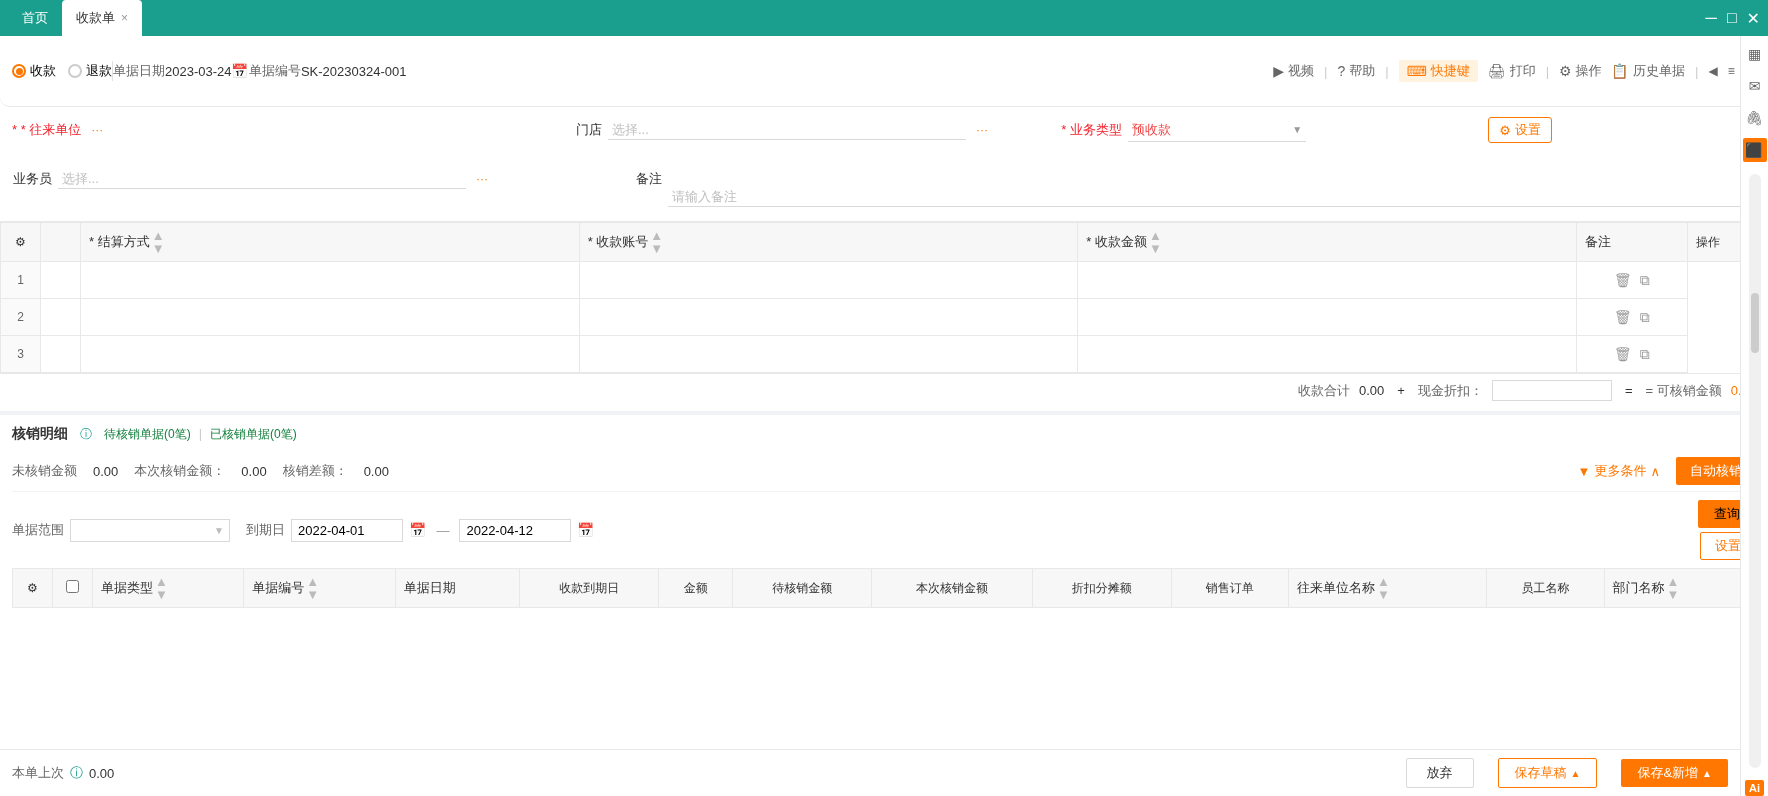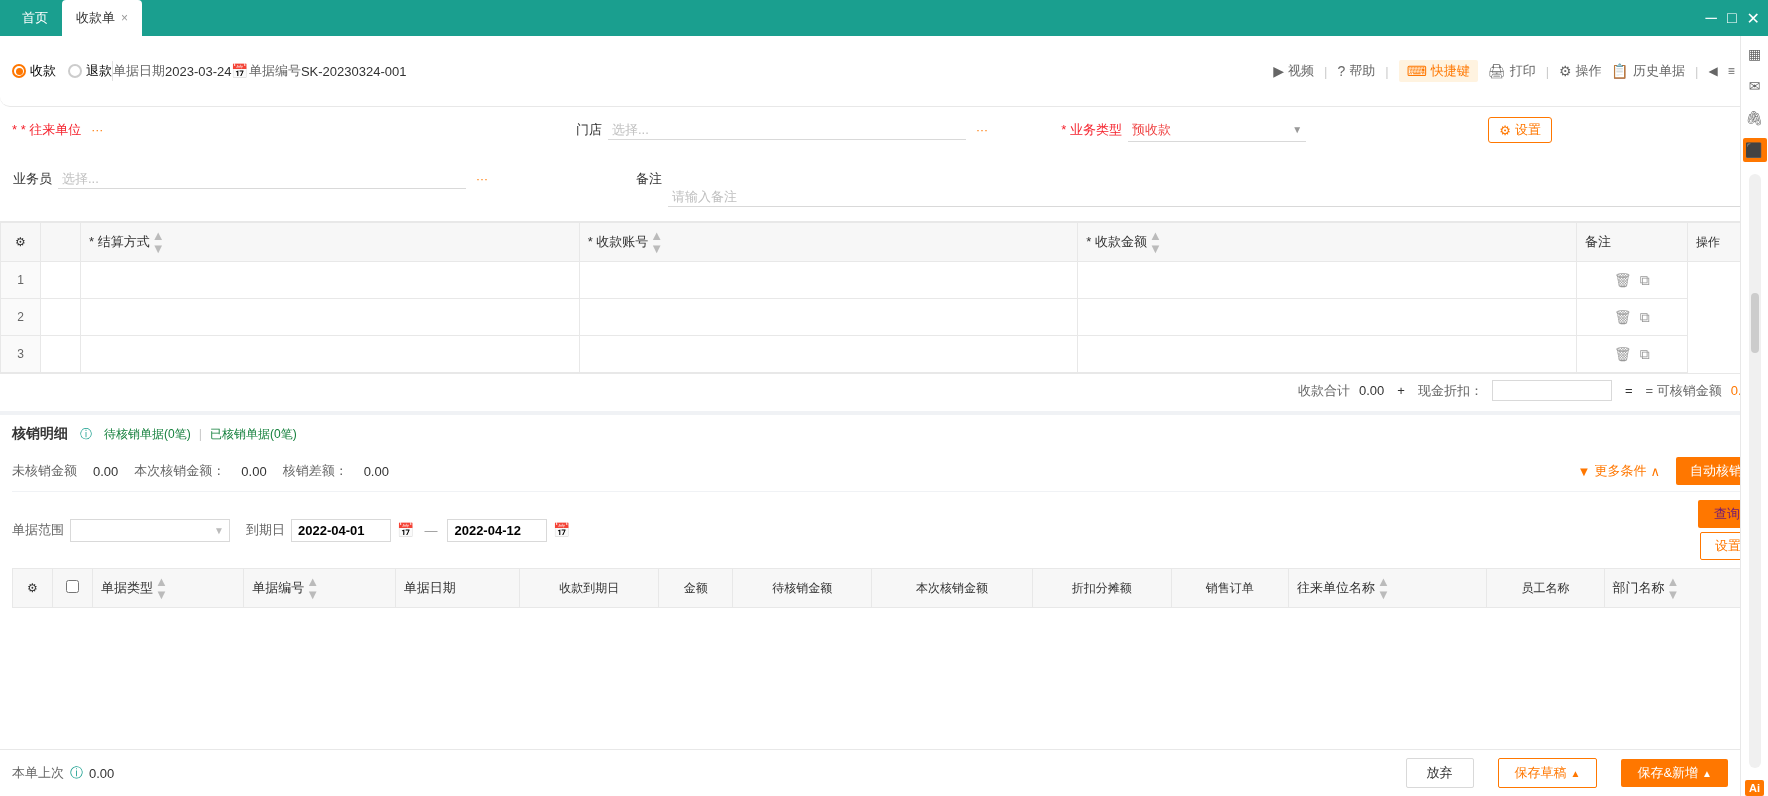--- a/index.html
+++ b/index.html
@@ -225,31 +225,30 @@
       transform: translateY(-50%);
       color: #bbb;
       font-size: 10px;
       pointer-events: none;
     }
     .date-input {
       border: 1px solid #d9d9d9;
       padding: 3px 6px;
       outline: none;
       font-size: 13px;
-      width: 100px;
-      font-weight: bold;
+      width: 112px;
     }
     .date-icon { color: #1a9f8f; cursor: pointer; font-size: 14px; }
     .more-conditions {
       display: flex; align-items: center; gap: 4px;
       color: #ff7700; cursor: pointer; font-size: 12px;
     }
     .btn-query {
       background: #ff7700;
-      color: #701a75;
+      color: #000000;
       border: none;
       padding: 5px 16px;
       cursor: pointer;
       border-radius: 2px;
       font-size: 13px;
     }
     .btn-settings {
       background: #fff;
       color: #ff7700;
       border: 1px solid #ff7700;

